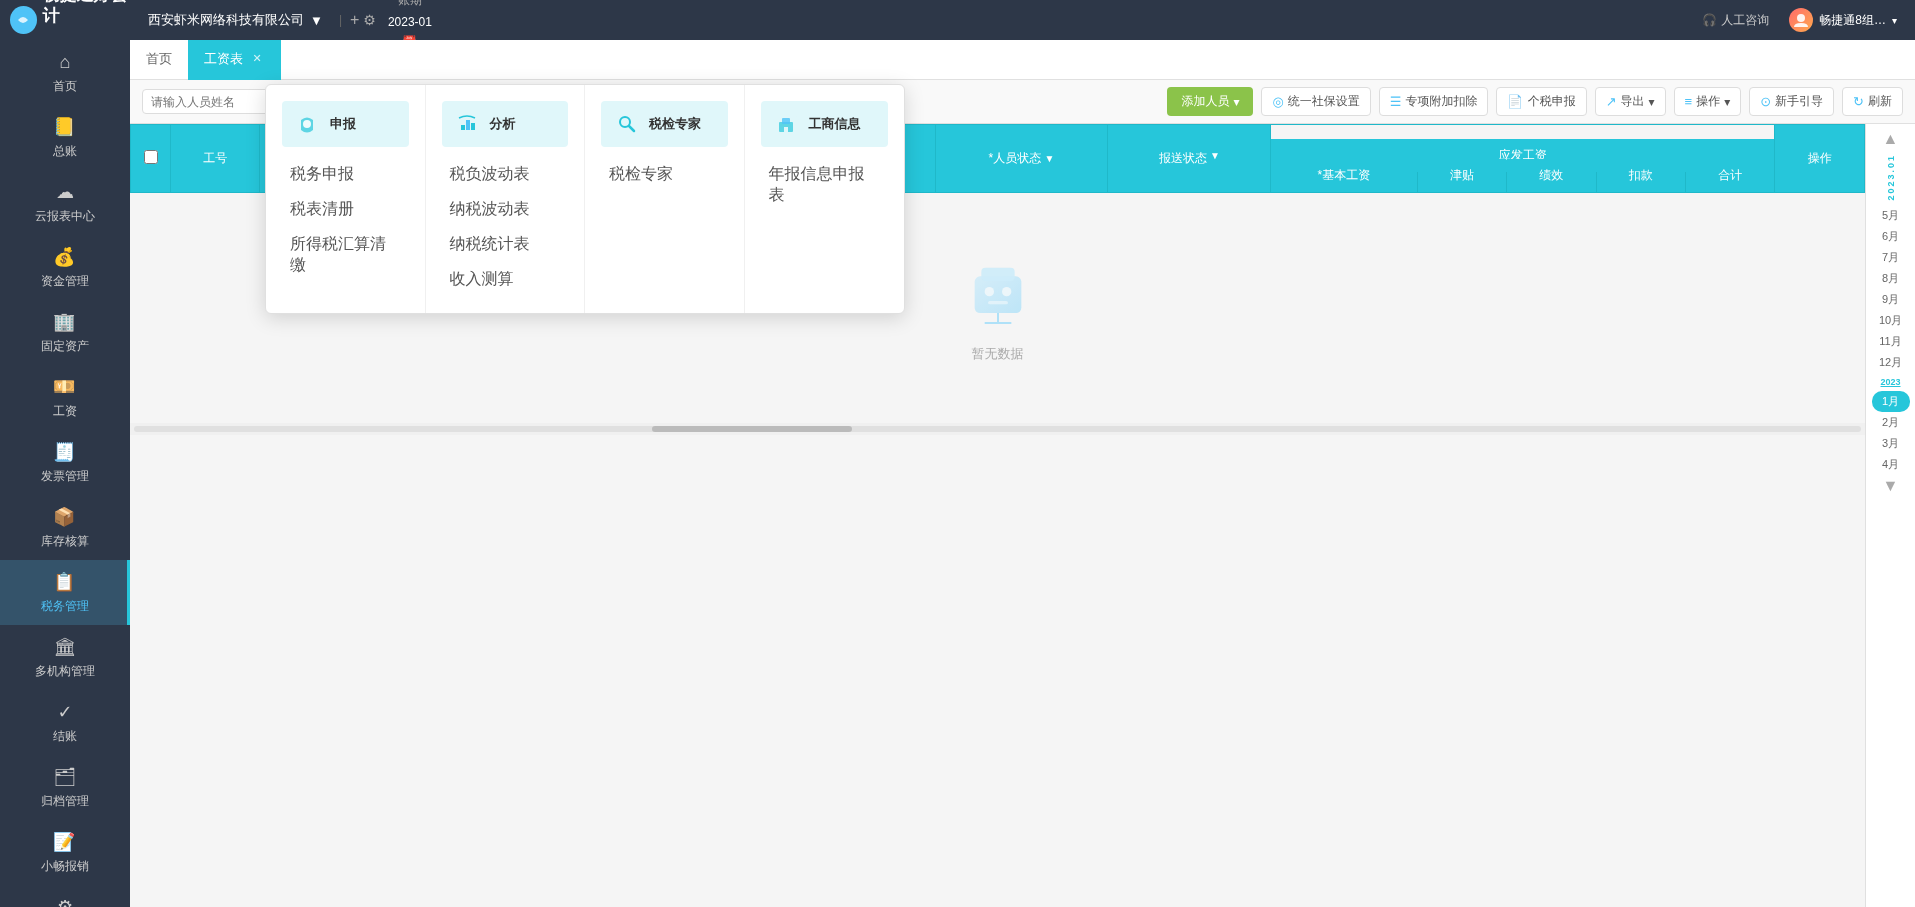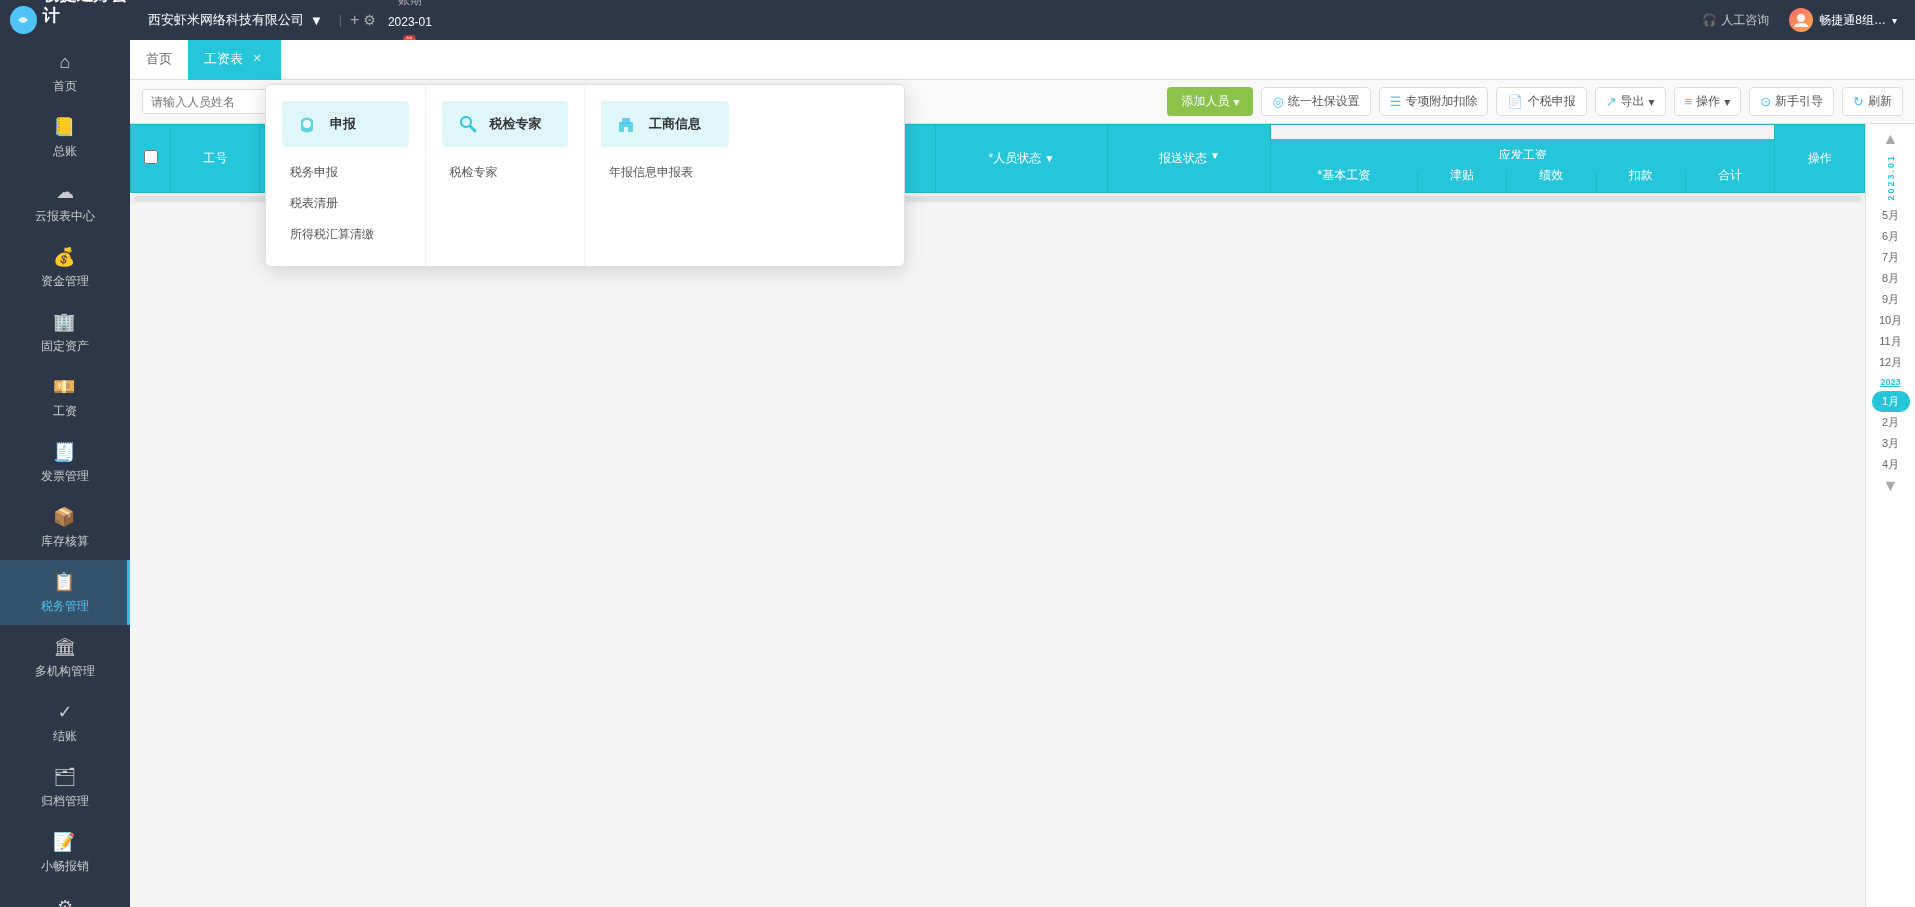--- a/index.html
+++ b/index.html
@@ -357,21 +357,21 @@
     }
     .dropdown-col-title {
       font-size: 13px;
       font-weight: bold;
       color: #333;
       text-align: center;
     }
     .dropdown-menu-item {
       padding: 7px 8px;
       color: #555;
-      font-size: 12px;
+      font-size: 16px;
       cursor: pointer;
       border-radius: 3px;
     }
 
     
     .empty-state {
       display: flex;
       flex-direction: column;
       align-items: center;
       justify-content: center;
@@ -649,20 +649,39 @@
               </th>
               <th>
                 <span>合计</span>
               </th>
             </tr>
           </thead>
           <tbody>
           </tbody>
         </table>
 
+        <div class="empty-state">
+          <svg class="empty-icon" viewBox="0 0 120 120">
+            <defs>
+              <linearGradient id="boxGrad" x1="0%" y1="0%" x2="100%" y2="100%">
+                <stop offset="0%" style="stop-color:#b3e5fc;stop-opacity:1"></stop>
+                <stop offset="100%" style="stop-color:#81d4fa;stop-opacity:1"></stop>
+              </linearGradient>
+            </defs>
+
+            <rect x="25" y="35" width="70" height="55" rx="8" fill="url(#boxGrad)" opacity="0.8"></rect>
+            <rect x="35" y="22" width="50" height="20" rx="6" fill="#b3e5fc" opacity="0.9"></rect>
+            <circle cx="47" cy="58" r="7" fill="white" opacity="0.7"></circle>
+            <circle cx="73" cy="58" r="7" fill="white" opacity="0.7"></circle>
+            <rect x="45" y="72" width="30" height="5" rx="3" fill="white" opacity="0.5"></rect>
+            <line x1="60" y1="90" x2="60" y2="105" stroke="#81d4fa" stroke-width="3"></line>
+            <line x1="40" y1="105" x2="80" y2="105" stroke="#81d4fa" stroke-width="3"></line>
+          </svg>
+          <span>暂无数据</span>
+        </div>
 
         <div class="horizontal-scrollbar">
           <div class="scrollbar-track">
             <div class="scrollbar-thumb"></div>
           </div>
         </div>
       </div>
 
       <div class="right-timeline">
         <div class="timeline-arrow">▲</div>
@@ -701,20 +720,38 @@
                 <circle cx="14" cy="14" r="4" fill="white" opacity="0.9"></circle>
               </svg>
             </div>
             <span class="dropdown-col-title">申报</span>
           </div>
           <div class="dropdown-menu-item">税务申报</div>
           <div class="dropdown-menu-item">税表清册</div>
           <div class="dropdown-menu-item">所得税汇算清缴</div>
         </div>
 
+        <div class="dropdown-col">
+          <div class="dropdown-col-header">
+            <div class="dropdown-col-icon">
+              <svg width="28" height="28" viewBox="0 0 28 28">
+                <circle cx="14" cy="14" r="13" fill="#e0f7fa"></circle>
+                <path d="M8 20 L8 15 L12 15 L12 20Z" fill="#26c6da"></path>
+                <path d="M13 20 L13 10 L17 10 L17 20Z" fill="#4fc3f7"></path>
+                <path d="M18 20 L18 13 L22 13 L22 20Z" fill="#26c6da"></path>
+                <path d="M6 8 Q14 4 22 8" stroke="#26c6da" stroke-width="1.5" fill="none"></path>
+              </svg>
+            </div>
+            <span class="dropdown-col-title">分析</span>
+          </div>
+          <div class="dropdown-menu-item">税负波动表</div>
+          <div class="dropdown-menu-item">纳税波动表</div>
+          <div class="dropdown-menu-item">纳税统计表</div>
+          <div class="dropdown-menu-item">收入测算</div>
+        </div>
 
         <div class="dropdown-col">
           <div class="dropdown-col-header">
             <div class="dropdown-col-icon">
               <svg width="28" height="28" viewBox="0 0 28 28">
                 <circle cx="14" cy="14" r="13" fill="#e0f7fa"></circle>
                 <circle cx="13" cy="12" r="5" stroke="#26c6da" stroke-width="2" fill="none"></circle>
                 <line x1="17" y1="16" x2="22" y2="21" stroke="#26c6da" stroke-width="2.5" stroke-linecap="round"></line>
               </svg>
             </div>

